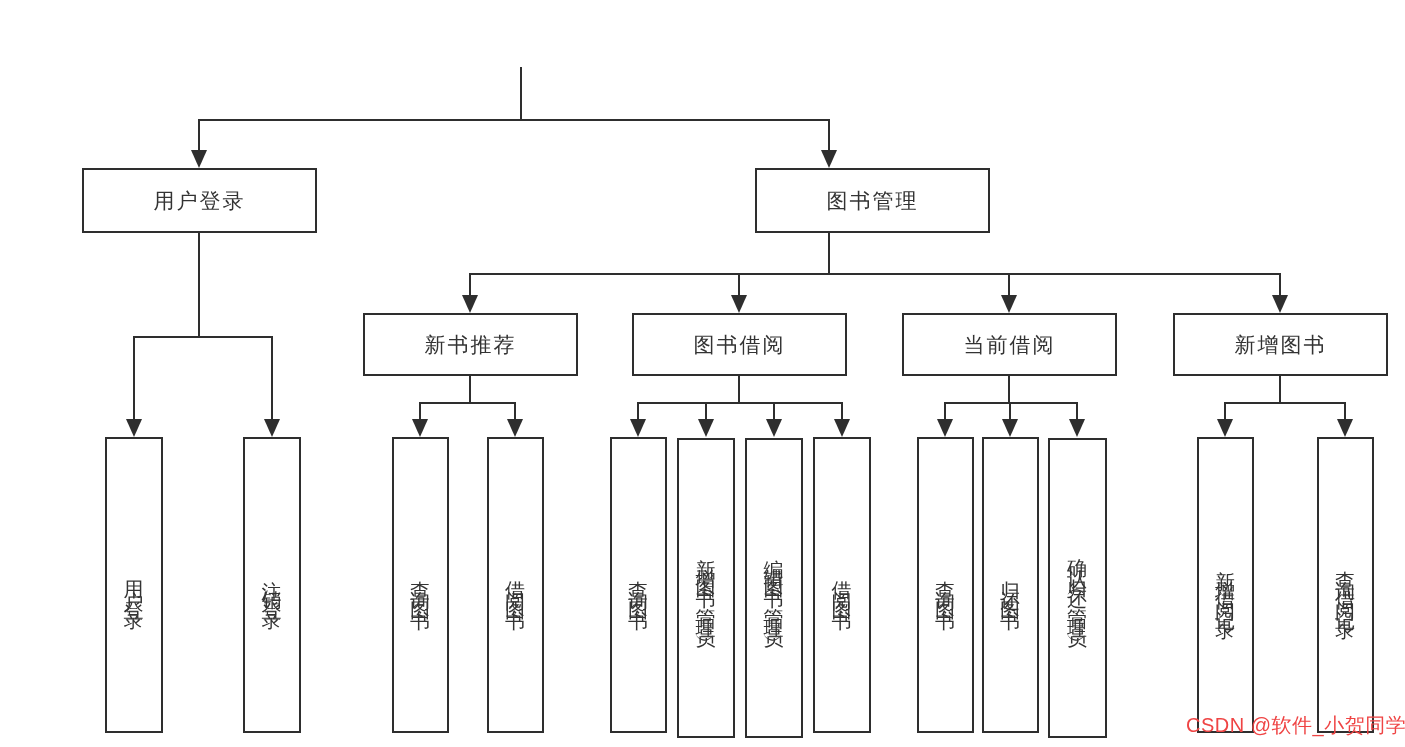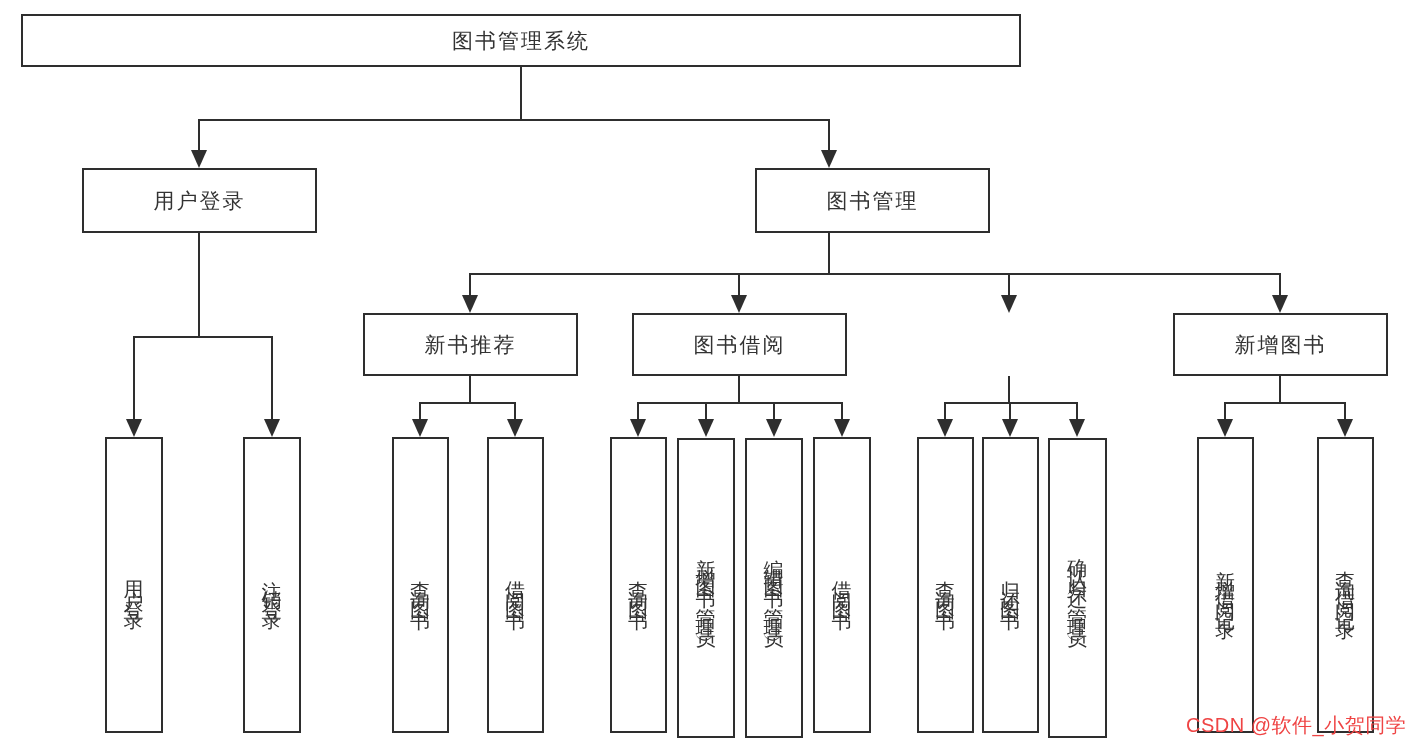--- a/index.html
+++ b/index.html
@@ -27,40 +27,40 @@
   .watermark{
     position:absolute;left:1186px;top:713px;font-size:20px;line-height:24px;
     color:#ef4444;letter-spacing:0.5px;white-space:nowrap;z-index:10;
   }
 </style>
 </head>
 <body>
 
 <div id="stage">
 
-  <div class="box hbox" style="left:21px;top:14px;width:1000px;height:53px;">
-    <span>图书管理系统</span>
-  </div>
 
   <div class="box hbox" style="left:82px;top:168px;width:235px;height:65px;">
     <span>用户登录</span>
   </div>
 
   <div class="box hbox" style="left:712px;top:168px;width:235px;height:65px;margin-left:43px;">
     <span>图书管理</span>
   </div>
 
   <div class="box hbox" style="left:363px;top:313px;width:215px;height:63px;">
     <span>新书推荐</span>
   </div>
 
   <div class="box hbox" style="left:632px;top:313px;width:215px;height:63px;">
     <span>图书借阅</span>
   </div>
 
+  <div class="box hbox" style="left:902px;top:313px;width:215px;height:63px;">
+    <span>当前借阅</span>
+  </div>
 
   <div class="box hbox" style="left:1173px;top:313px;width:215px;height:63px;">
     <span>新增图书</span>
   </div>
 
   <div class="box vbox" style="left:105px;top:437px;width:58px;height:296px;">
     <span class="vtext">用户登录</span>
   </div>
   <div class="box vbox" style="left:243px;top:437px;width:58px;height:296px;">
     <span class="vtext">注销登录</span>

